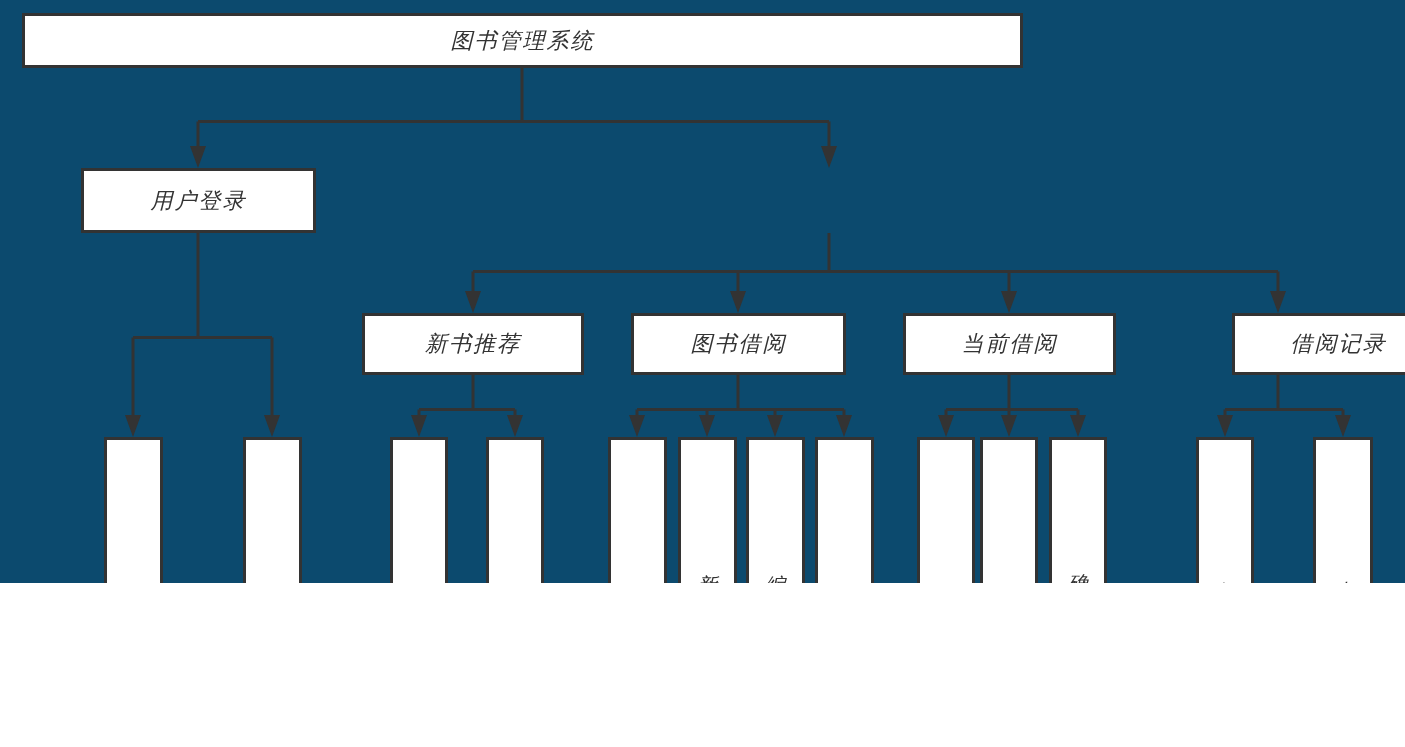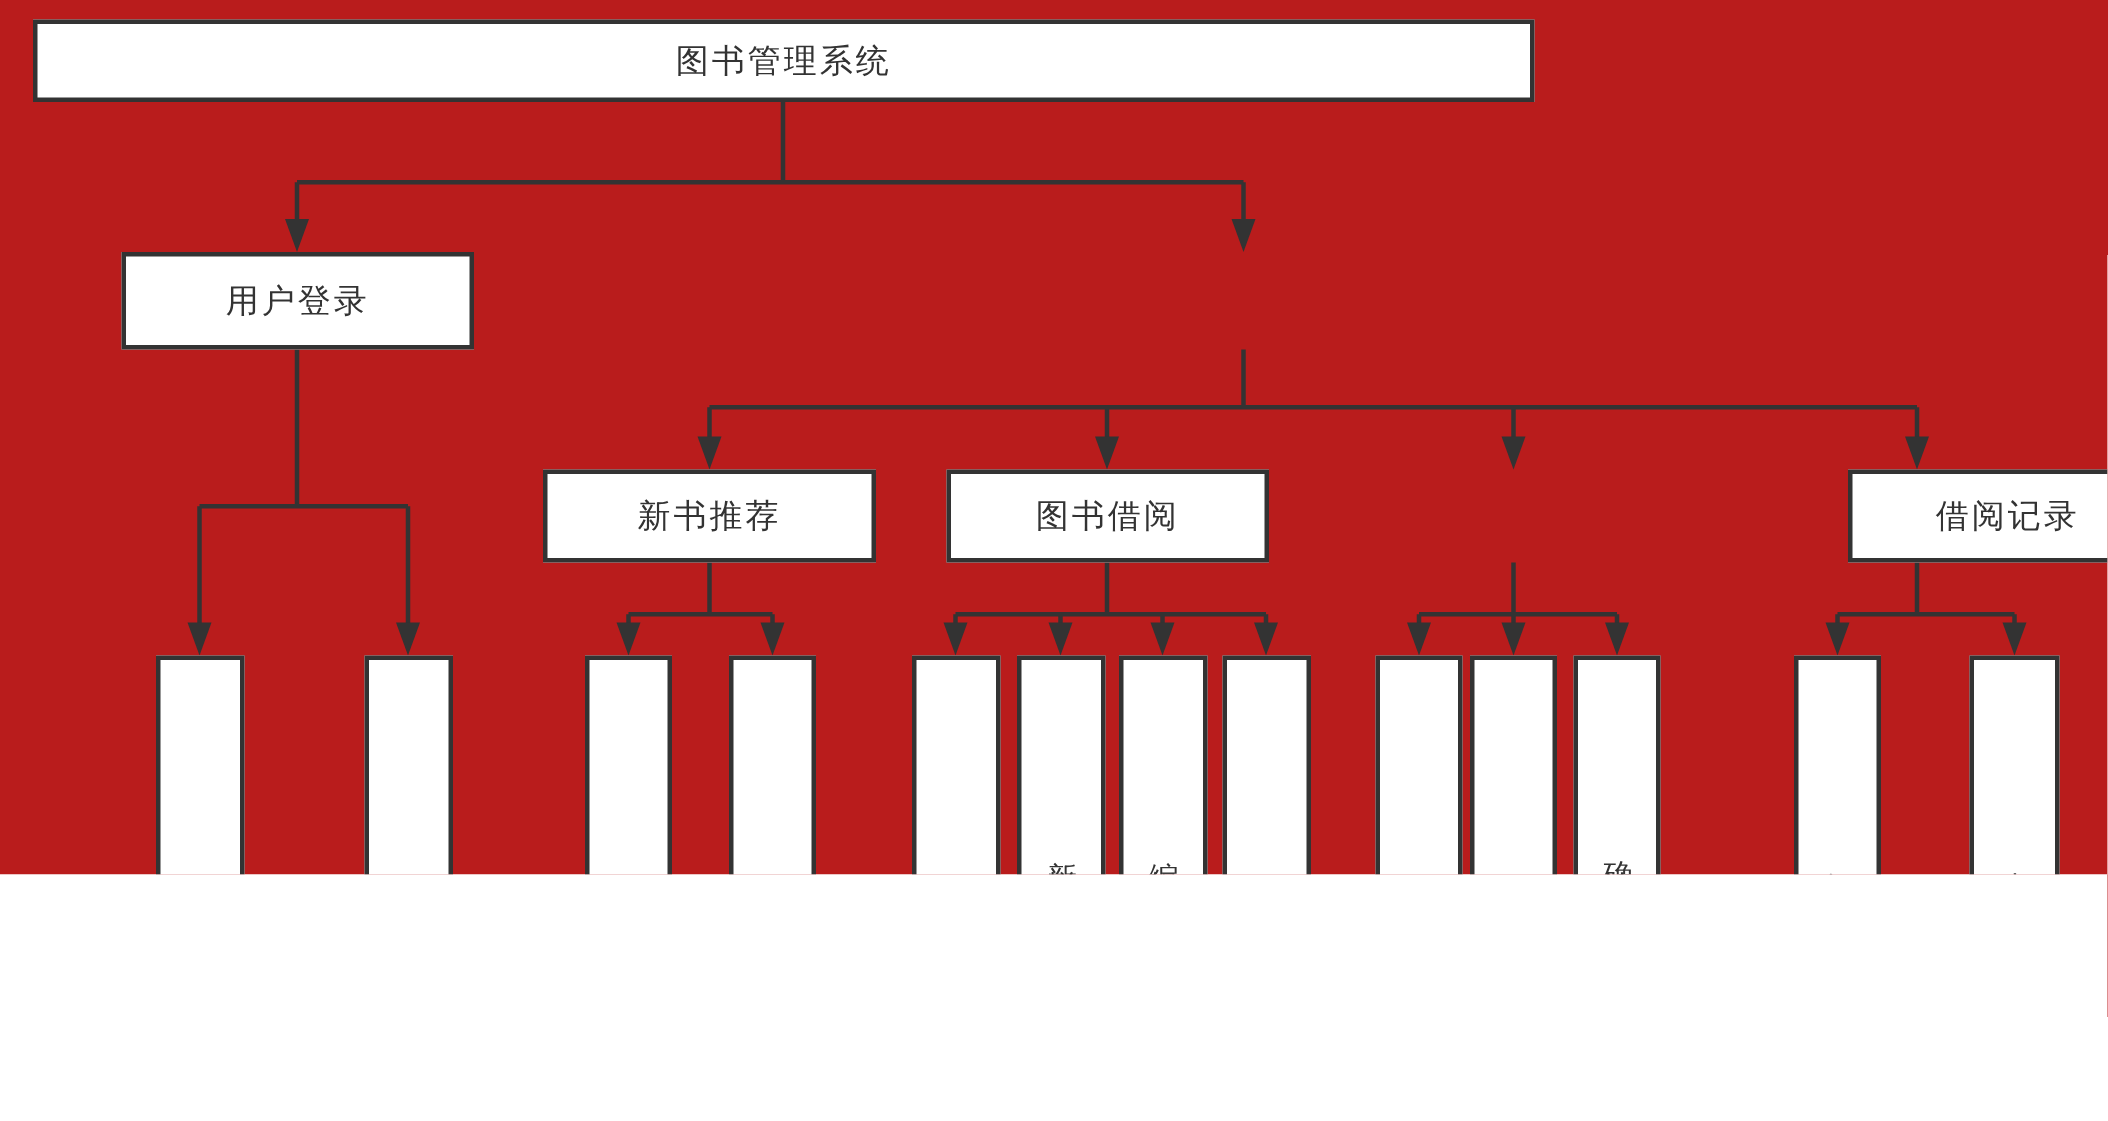--- a/index.html
+++ b/index.html
@@ -5,22 +5,23 @@
   html, body {
     margin: 0;
     padding: 0;
     background: #ffffff;
     font-family: "Liberation Sans", "DejaVu Sans", sans-serif;
   }
   #canvas {
     position: relative;
     width: 1405px;
     height: 583px;
-    background: #b91c1c;
+    background: #0c4a6e;
     overflow: hidden;
+    font-style: italic;
   }
   .box {
     position: absolute;
     box-sizing: border-box;
     border: 3px solid #333333;
     background: #ffffff;
     color: #333333;
     display: flex;
     align-items: center;
     justify-content: center;
@@ -114,20 +115,21 @@
       <polygon points="1335,415 1351,415 1343,437"></polygon>
     </g>
   </svg>
 
   <div class="box hbox" style="left:22px; top:13px; width:1001px; height:55px;">图书管理系统</div>
 
   <div class="box hbox" style="left:81px; top:168px; width:235px; height:65px;">用户登录</div>
 
   <div class="box hbox" style="left:631px; top:313px; width:215px; height:62px;">图书借阅</div>
   <div class="box hbox" style="left:362px; top:313px; width:222px; height:62px;">新书推荐</div>
+  <div class="box hbox" style="left:903px; top:313px; width:213px; height:62px;">当前借阅</div>
   <div class="box hbox" style="left:1232px; top:313px; width:213px; height:62px;">借阅记录</div>
 
   <div class="box vbox" style="left:104px; top:437px; width:59px; height:296px;">用户登录</div>
   <div class="box vbox" style="left:243px; top:437px; width:59px; height:296px;">注销登录</div>
 
   <div class="box vbox" style="left:390px; top:437px; width:58px; height:296px;">查询图书</div>
   <div class="box vbox" style="left:486px; top:437px; width:58px; height:296px;">借阅图书</div>
 
   <div class="box vbox" style="left:608px; top:437px; width:59px; height:296px;">查询图书</div>
   <div class="box vbox tight" style="left:678px; top:437px; width:59px; height:296px;">新增图书（管理员）</div>

